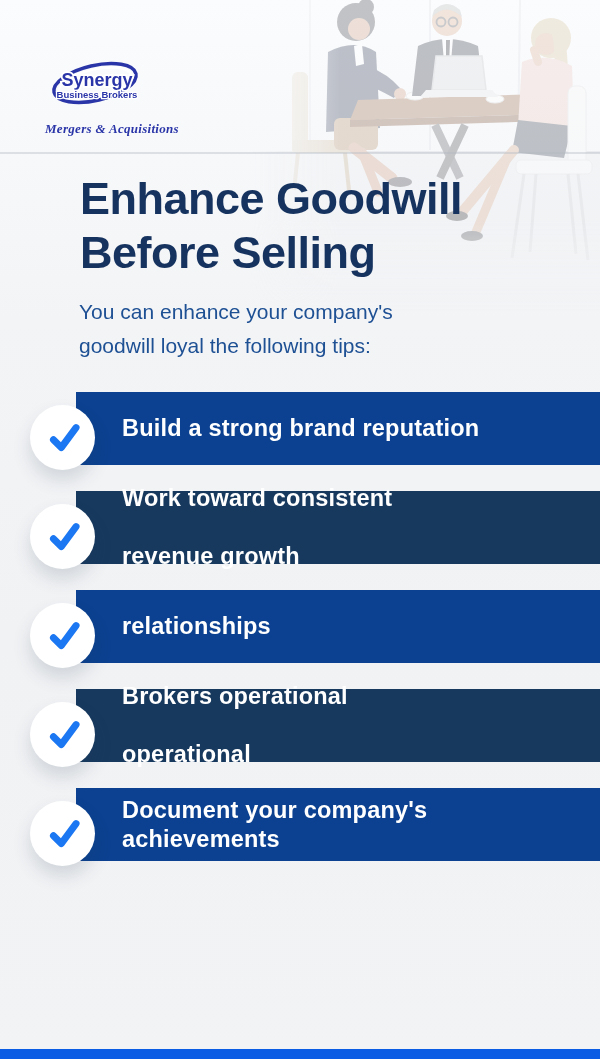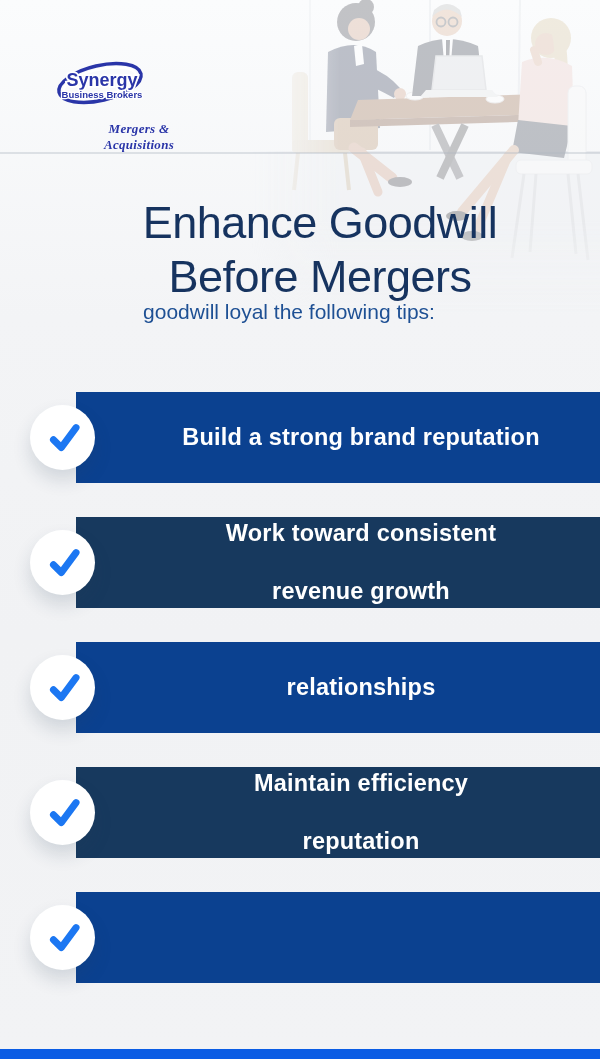--- a/index.html
+++ b/index.html
@@ -2,21 +2,20 @@
 <html><head>
 <meta charset="utf-8">
 <style>
   html,body{margin:0;padding:0;}
   .page{
     position:relative;
     width:600px;height:1059px;
     overflow:hidden;
     background:linear-gradient(180deg,#fbfcfd 0%,#f3f4f6 30%,#f1f2f4 60%,#f2f3f5 100%);
     font-family:"Liberation Sans", sans-serif;
-    text-align:center;
   }
 
   
   .photo-wrap{
     position:absolute;top:0;left:250px;width:350px;height:315px;
     -webkit-mask-image:linear-gradient(to right,transparent 0,#000 90px);
     mask-image:linear-gradient(to right,transparent 0,#000 90px);
   }
   .photo-wrap svg{
     -webkit-mask-image:linear-gradient(to bottom,#000 70%,transparent 100%);
@@ -28,38 +27,37 @@
   }
 
   
   .logo{position:absolute;left:45px;top:56px;width:160px;}
   .logo-tagline{
     margin-top:3px;
     font-family:"Liberation Serif", serif;
     font-style:italic;font-weight:700;font-size:13px;
     letter-spacing:0.3px;
     color:var(--logo-blue);
-    margin-left:28px;
   }
 
   
   .title{
-    position:absolute;left:80px;top:196px;width:480px;
-    font-size:45px;font-weight:400;line-height:54px;letter-spacing:-0.5px;
+    position:absolute;left:80px;top:172px;width:480px;
+    font-size:45px;font-weight:700;line-height:54px;letter-spacing:-0.5px;
     color:var(--title-navy);
   }
   .subtitle{
     position:absolute;left:79px;top:295px;width:420px;
     font-size:21px;line-height:34px;font-weight:400;
     color:var(--subtitle-blue);
   }
 
   
   .tips{position:absolute;left:0;top:392px;width:600px;}
-  .tip-row{position:relative;height:91px;margin-bottom:34px;}
+  .tip-row{position:relative;height:73px;margin-bottom:26px;}
   .tip-bar{
     position:absolute;left:76px;right:0;top:0;bottom:0;
     display:flex;flex-direction:column;justify-content:center;
     padding-left:46px;box-sizing:border-box;
   }
   .variant-bright .tip-bar{background:var(--bar-bright);}
   .variant-dark   .tip-bar{background:var(--bar-dark);gap:29px;}
   .tip-line{
     color:#ffffff;font-size:23.5px;font-weight:700;line-height:29px;
     letter-spacing:0.2px;
@@ -158,23 +156,24 @@
       <ellipse cx="50" cy="27" rx="42" ry="17.5" fill="none" stroke="#2a35a8" stroke-width="3.5" transform="rotate(-13 50 27)"></ellipse>
       <ellipse cx="50" cy="27" rx="37" ry="13.5" fill="none" stroke="#ffffff" stroke-width="2.5" transform="rotate(-13 50 27)"></ellipse>
       <text x="52" y="30" text-anchor="middle" font-family="Liberation Sans, sans-serif" font-size="18" font-weight="700" fill="#2a35a8" stroke="#ffffff" stroke-width="3.5" paint-order="stroke">Synergy</text>
       <text x="52" y="42" text-anchor="middle" font-family="Liberation Sans, sans-serif" font-size="9.5" font-weight="700" fill="#2a35a8" stroke="#ffffff" stroke-width="2.5" paint-order="stroke">Business Brokers</text>
     </svg>
     <div class="logo-tagline">Mergers &amp; Acquisitions</div>
   </div>
 
   <div class="title">
     <div>Enhance Goodwill</div>
-    <div>Before Mergers</div>
+    <div>Before Selling</div>
   </div>
   <div class="subtitle">
+    <div>You can enhance your company's</div>
     <div>goodwill loyal the following tips:</div>
   </div>
 
   <div class="tips">
     <div class="tip-row variant-bright">
       <div class="tip-bar">
         <div class="tip-line">Build a strong brand reputation</div>
 
       </div>
       <div class="tip-badge">
@@ -199,31 +198,33 @@
         <div class="tip-line">relationships</div>
       </div>
       <div class="tip-badge">
         <svg width="40" height="40" viewBox="0 0 46 46">
           <path d="M12 25 L21 34 L38 11" fill="none" stroke="#1c77f2" stroke-width="8" stroke-linecap="round" stroke-linejoin="round"></path>
         </svg>
       </div>
     </div>
     <div class="tip-row variant-dark">
       <div class="tip-bar">
-        <div class="tip-line">Maintain efficiency</div>
-        <div class="tip-line">reputation</div>
+        <div class="tip-line">Brokers operational</div>
+        <div class="tip-line">operational</div>
       </div>
       <div class="tip-badge">
         <svg width="40" height="40" viewBox="0 0 46 46">
           <path d="M12 25 L21 34 L38 11" fill="none" stroke="#1c77f2" stroke-width="8" stroke-linecap="round" stroke-linejoin="round"></path>
         </svg>
       </div>
     </div>
     <div class="tip-row variant-bright">
       <div class="tip-bar">
+        <div class="tip-line">Document your company's</div>
+        <div class="tip-line">achievements</div>
       </div>
       <div class="tip-badge">
         <svg width="40" height="40" viewBox="0 0 46 46">
           <path d="M12 25 L21 34 L38 11" fill="none" stroke="#1c77f2" stroke-width="8" stroke-linecap="round" stroke-linejoin="round"></path>
         </svg>
       </div>
     </div>
   </div>
 
   <div class="footer-strip"></div>

